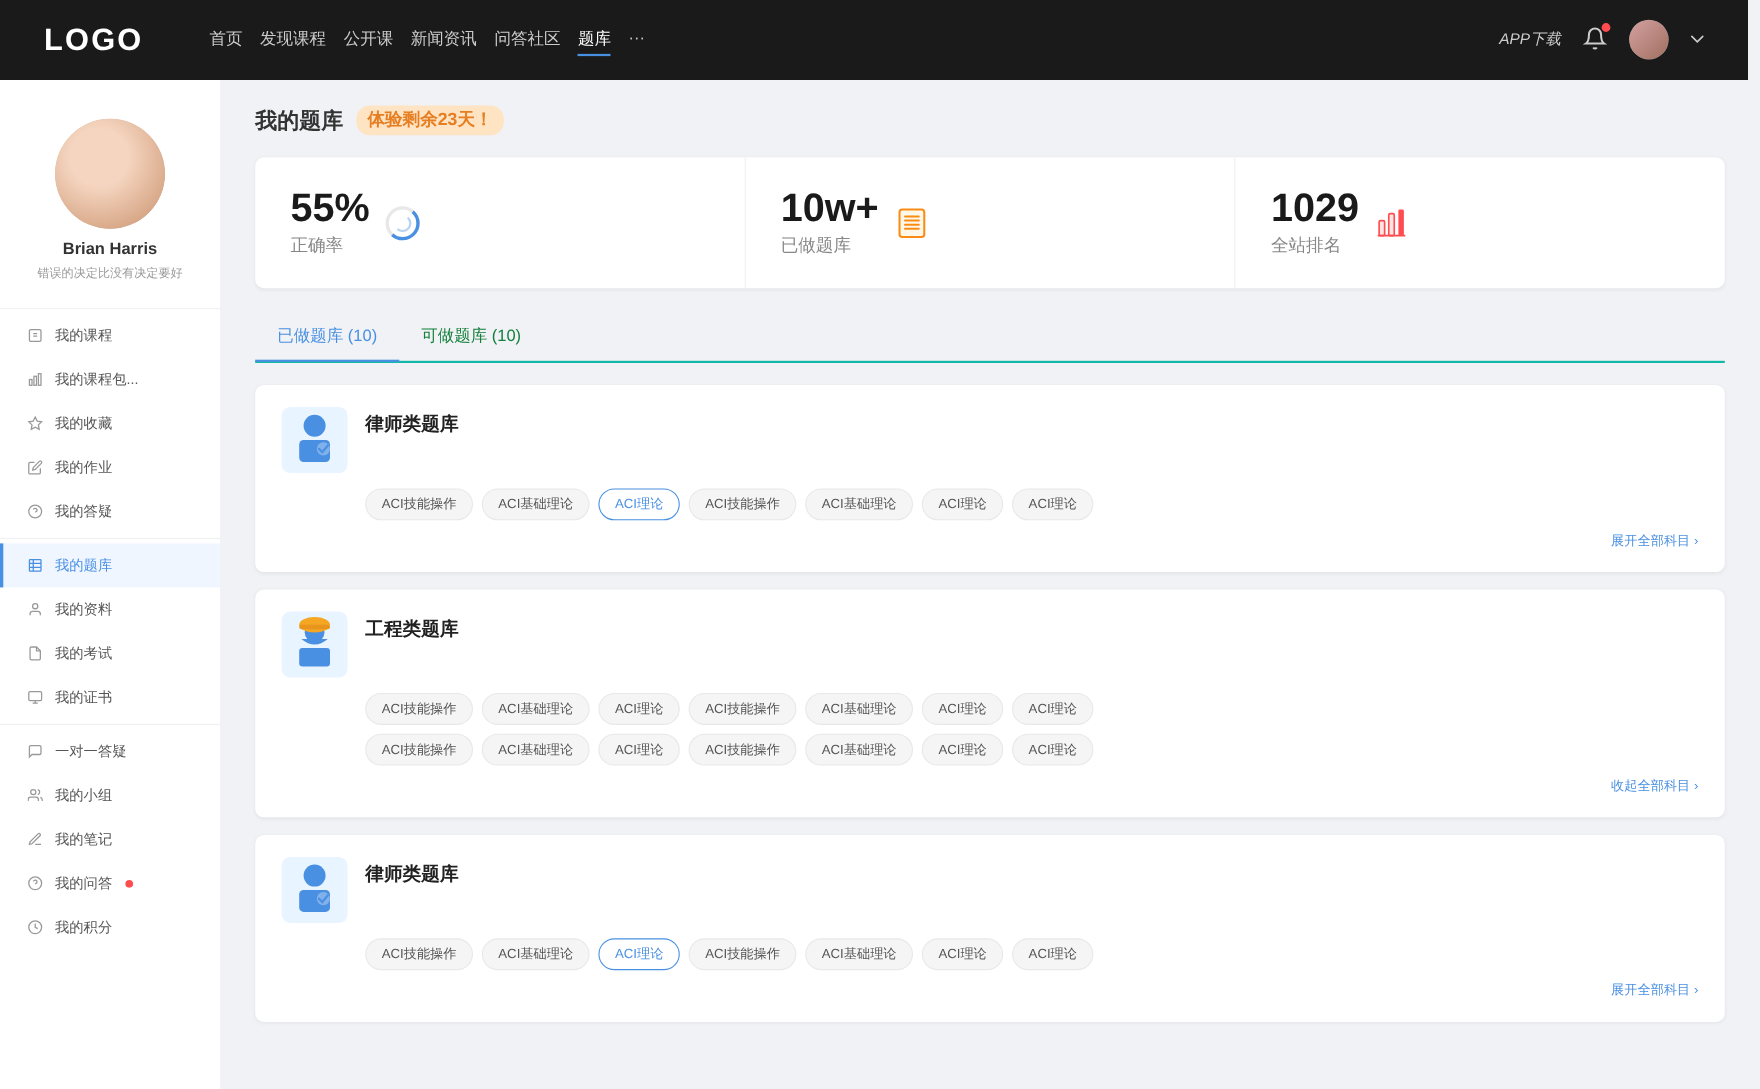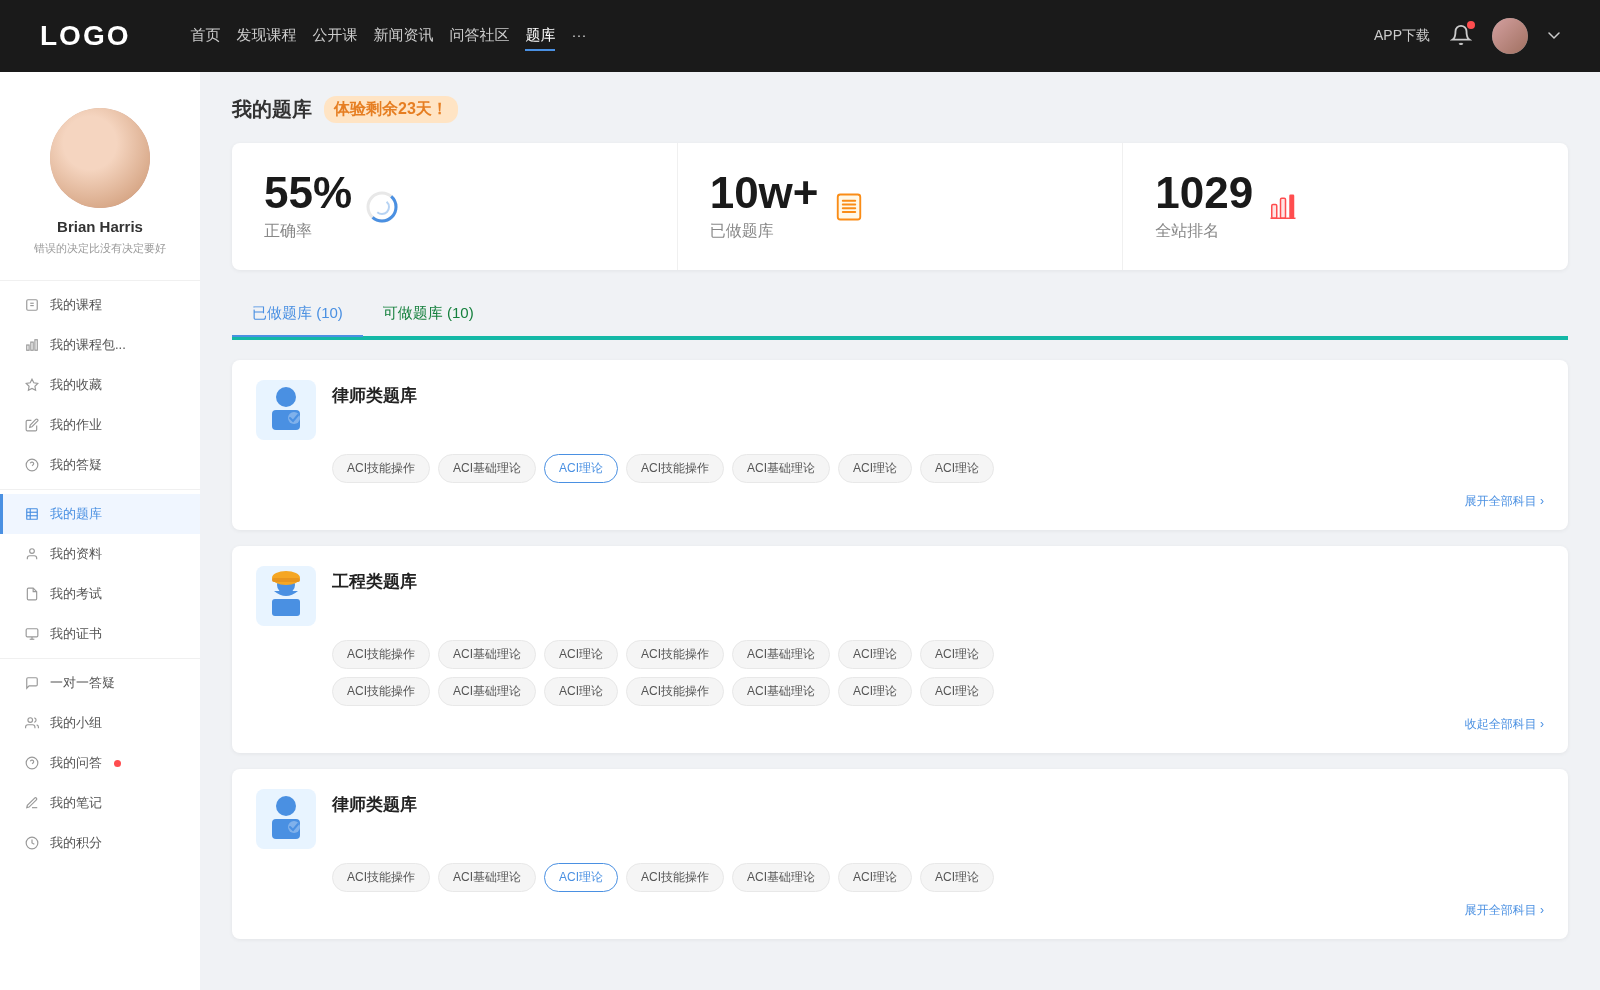--- a/index.html
+++ b/index.html
@@ -5,21 +5,21 @@
     * { box-sizing: border-box; margin: 0; padding: 0; }
     body { font-family: -apple-system, BlinkMacSystemFont, 'PingFang SC', 'Microsoft YaHei', sans-serif; background: #f0f2f5; min-height: 990px; }
 
     
     .navbar {
       background: #1a1a1a;
       height: 72px;
       display: flex;
       align-items: center;
       padding: 0 40px;
-      position: fixed; top: 0; left: 0; right: 0; z-index: 100;
+      position: fixed; top: 0; left: 0; right: 11px; z-index: 100;
     }
     .nav-logo {
       color: white;
       font-size: 28px;
       font-weight: bold;
       letter-spacing: 2px;
       margin-right: 60px;
     }
     .nav-links {
       display: flex;
@@ -36,20 +36,21 @@
       color: white;
       border-bottom: 2px solid #4a90e2;
       text-align: center;
     }
     .nav-right {
       display: flex;
       align-items: center;
       gap: 20px;
       color: white;
       font-size: 14px;
+      font-style: italic;
     }
     .nav-app-btn {
       color: #ccc;
       font-size: 14px;
       cursor: pointer;
     }
     .nav-bell {
       position: relative;
       cursor: pointer;
     }
@@ -199,42 +200,42 @@
       flex: 1;
       padding: 28px 32px;
       border-right: 1px solid #f0f0f0;
       display: flex;
       align-items: center;
       gap: 12px;
     }
     .stat-item:last-child { border-right: none; }
     .stat-text {}
     .stat-number {
-      font-size: 44px;
+      font-size: 36px;
       font-weight: 700;
       color: #1a1a1a;
       line-height: 1;
       margin-bottom: 6px;
     }
     .stat-label {
       font-size: 16px;
       color: #888;
     }
     .stat-icon {
       width: 36px; height: 36px;
       display: flex; align-items: center; justify-content: center;
       font-size: 22px;
     }
 
     
     .tabs-container {
       display: flex;
       gap: 0;
       margin-bottom: 20px;
-      border-bottom: 4px solid #14b8a6;
+      border-bottom: 2px solid #14b8a6;
     }
     .tab {
       padding: 10px 20px 12px;
       font-size: 15px;
       cursor: pointer;
       color: #15803d;
       border-bottom: 2px solid transparent;
       margin-bottom: -1px;
     }
     .tab.active {
@@ -453,36 +454,36 @@
             <circle cx="9" cy="7" r="4"></circle>
             <path d="M23 21v-2a4 4 0 0 0-3-3.87"></path>
             <path d="M16 3.13a4 4 0 0 1 0 7.75"></path>
           </svg>
       </span>
       <span>我的小组</span>
     </div>
     <div class="sidebar-item">
       <span class="sidebar-icon">
         <svg width="14" height="14" viewBox="0 0 24 24" fill="none" stroke="currentColor" stroke-width="2">
+            <path d="M12 20h9"></path>
+            <path d="M16.5 3.5a2.121 2.121 0 0 1 3 3L7 19l-4 1 1-4L16.5 3.5z"></path>
+          </svg>
+      </span>
+      <span>我的笔记</span>
+    </div>
+    <div class="sidebar-item">
+      <span class="sidebar-icon">
+        <svg width="14" height="14" viewBox="0 0 24 24" fill="none" stroke="currentColor" stroke-width="2">
             <circle cx="12" cy="12" r="10"></circle>
             <path d="M9.09 9a3 3 0 0 1 5.83 1c0 2-3 3-3 3"></path>
             <line x1="12" y1="17" x2="12.01" y2="17"></line>
           </svg>
       </span>
       <span>我的问答</span>
       <span class="red-dot"></span>
-    </div>
-    <div class="sidebar-item">
-      <span class="sidebar-icon">
-        <svg width="14" height="14" viewBox="0 0 24 24" fill="none" stroke="currentColor" stroke-width="2">
-            <path d="M12 20h9"></path>
-            <path d="M16.5 3.5a2.121 2.121 0 0 1 3 3L7 19l-4 1 1-4L16.5 3.5z"></path>
-          </svg>
-      </span>
-      <span>我的笔记</span>
     </div>
     <div class="sidebar-item">
       <span class="sidebar-icon">
         <svg width="14" height="14" viewBox="0 0 24 24" fill="none" stroke="currentColor" stroke-width="2">
             <circle cx="12" cy="12" r="10"></circle>
             <path d="M12 6v6l4 2"></path>
           </svg>
       </span>
       <span>我的积分</span>
     </div>

